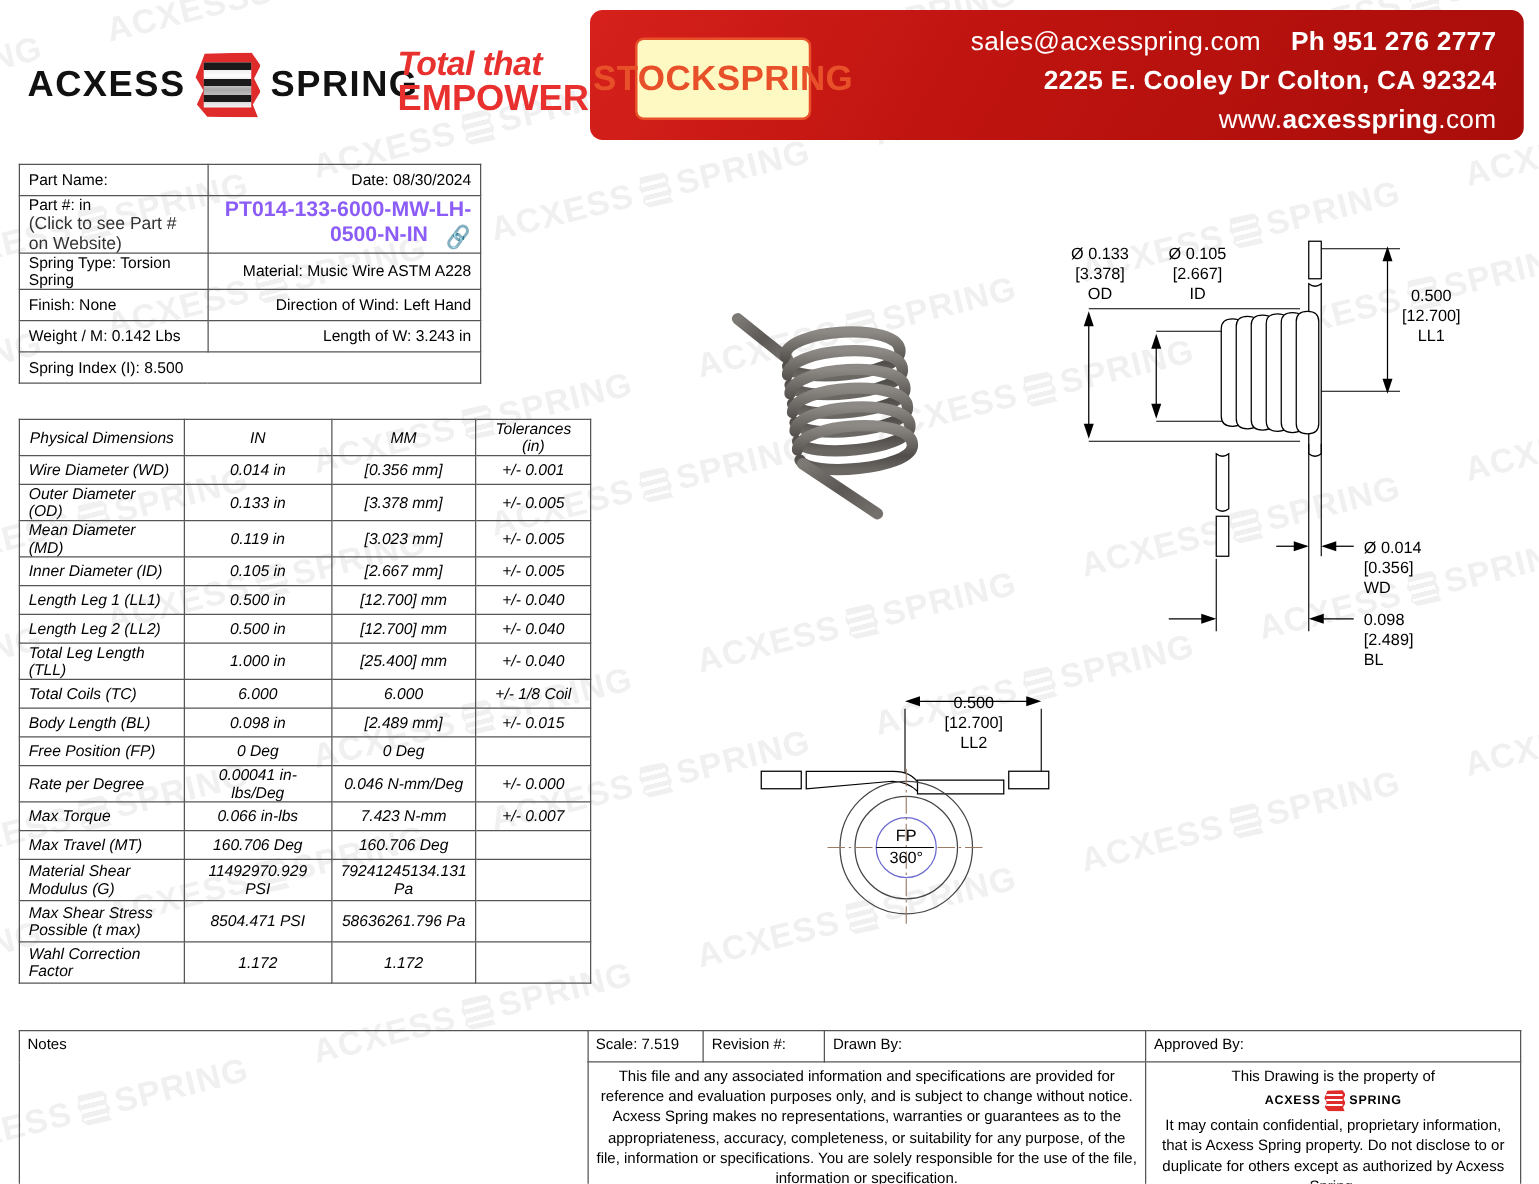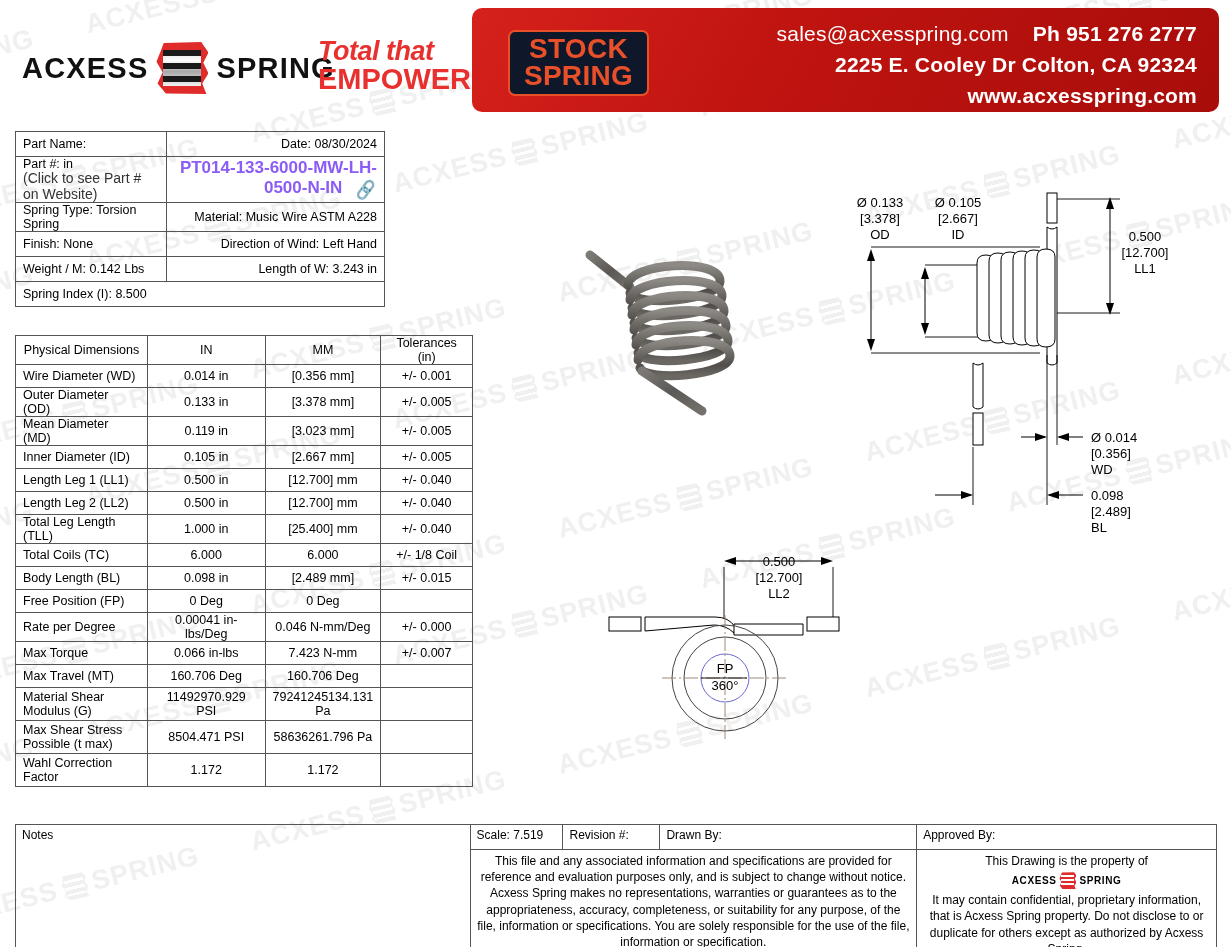--- a/index.html
+++ b/index.html
@@ -62,33 +62,33 @@
   .logo-mark .bars:after{
     content:"";position:absolute;inset:0;
     background:repeating-linear-gradient(#1a1a1a 0 6px,transparent 6px 13px);
   }
   #tagline{position:absolute;left:318px;top:38px;line-height:1.0;}
   #tagline .t1{font-size:27px;font-weight:bold;color:#e8302e;font-style:italic;letter-spacing:-0.5px;}
   #tagline .t2{font-size:29px;font-weight:bold;color:#e8302e;letter-spacing:0px;}
   #stock-badge{
     position:absolute;left:508px;top:30px;width:137px;height:62px;
     border:2px solid #e8502a;border-radius:7px;
-    display:flex;flex-direction:column;justify-content:center;align-items:center;
-    line-height:0.95;background:#0f172a;
+    display:flex;flex-direction:row;justify-content:center;align-items:center;
+    line-height:0.95;background:#fef9c3;
   }
   #stock-badge span{font-size:28px;font-weight:bold;color:#e8502a;letter-spacing:0.3px;}
   #contact-banner{
     position:absolute;left:472px;top:8px;width:747px;height:104px;
     background:linear-gradient(120deg,#d6211c 0%,#c01410 40%,#a80d0a 100%);
     border-radius:10px 10px 10px 10px;
     color:#fff;text-align:right;
     padding:10px 22px 0 0;box-sizing:border-box;
   }
   #contact-banner .line{font-size:21px;font-weight:bold;letter-spacing:0.2px;line-height:1.48;}
-  #contact-banner .line .thin{font-weight:bold;}
+  #contact-banner .line .thin{font-weight:normal;}
   #contact-banner .em{font-weight:normal;}
 
   
   .gtable{border-collapse:collapse;background:transparent;}
   .gtable td,.gtable th{
     border:1px solid #555;
     font-size:12.5px;
     padding:0 7px;
     background:transparent;
     font-weight:normal;
@@ -97,21 +97,21 @@
   
   #info-table{position:absolute;left:15px;top:131px;width:370px;}
   #info-table td{height:24px;}
   #info-table td.tall{height:36px;vertical-align:middle;}
   .sub{font-size:14px;color:#333;display:block;margin-top:-1px;}
   .right{text-align:right;}
   .partlink{color:#8b5cf6;font-size:17px;font-weight:bold;}
   .linkicon{display:inline-block;vertical-align:middle;margin-left:10px;font-size:17px;color:#111;transform:rotate(-8deg);}
 
   
-  #dims-table{position:absolute;left:15px;top:335px;width:458px;}
+  #dims-table{position:absolute;left:15px;top:335px;width:458px;font-style:italic;}
   #dims-table td{height:22px;text-align:center;}
   #dims-table td.lbl{text-align:left;padding-right:9px;}
   #dims-table tr.hdr td{text-align:center;}
   #dims-table td.two{line-height:1.12;padding-top:2px;padding-bottom:2px;}
   .c0{width:133px;}.c1{width:118px;}.c2{width:113px;}.c3{width:92px;}
 
   
   #drawings{position:absolute;left:480px;top:120px;width:751px;height:680px;}
   svg{overflow:visible;}
   .dimtxt{font-family:"Liberation Sans",sans-serif;font-size:13px;fill:#000;}

